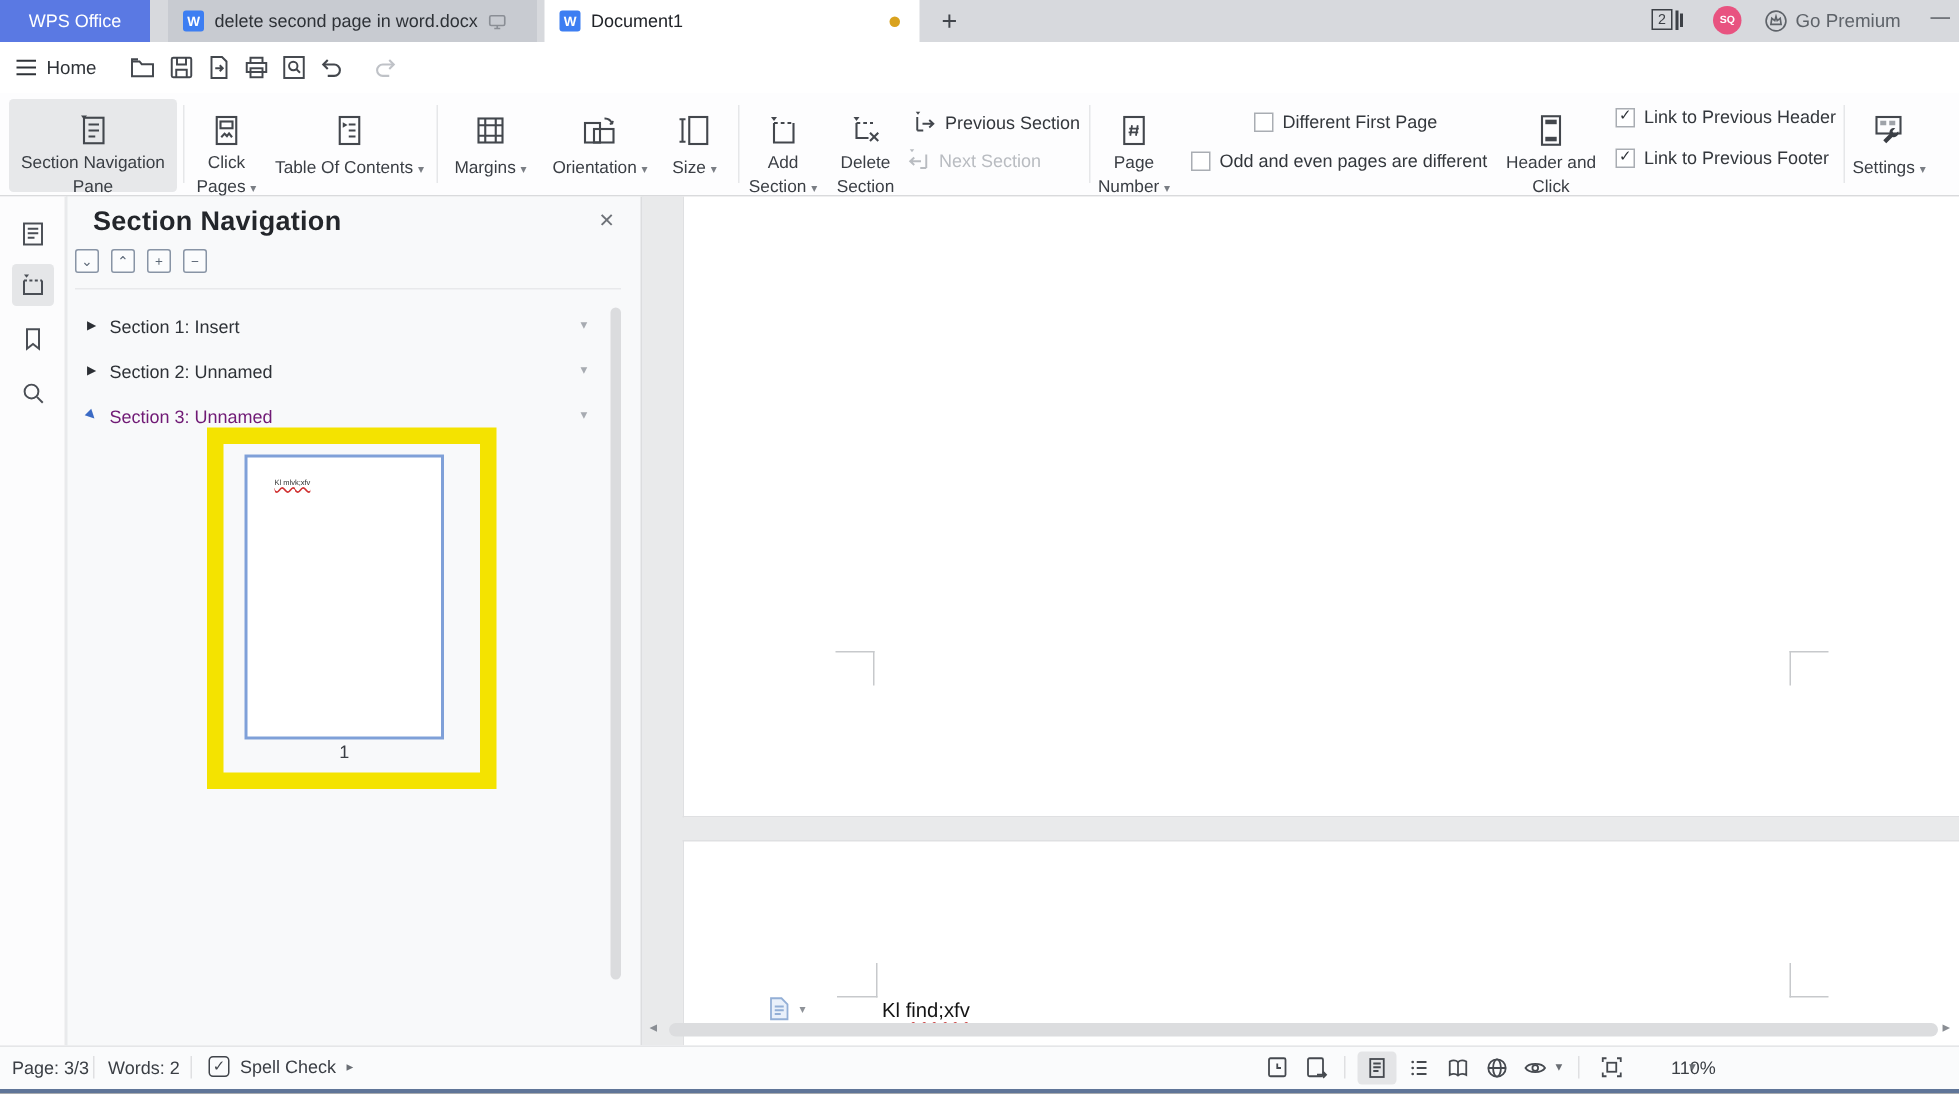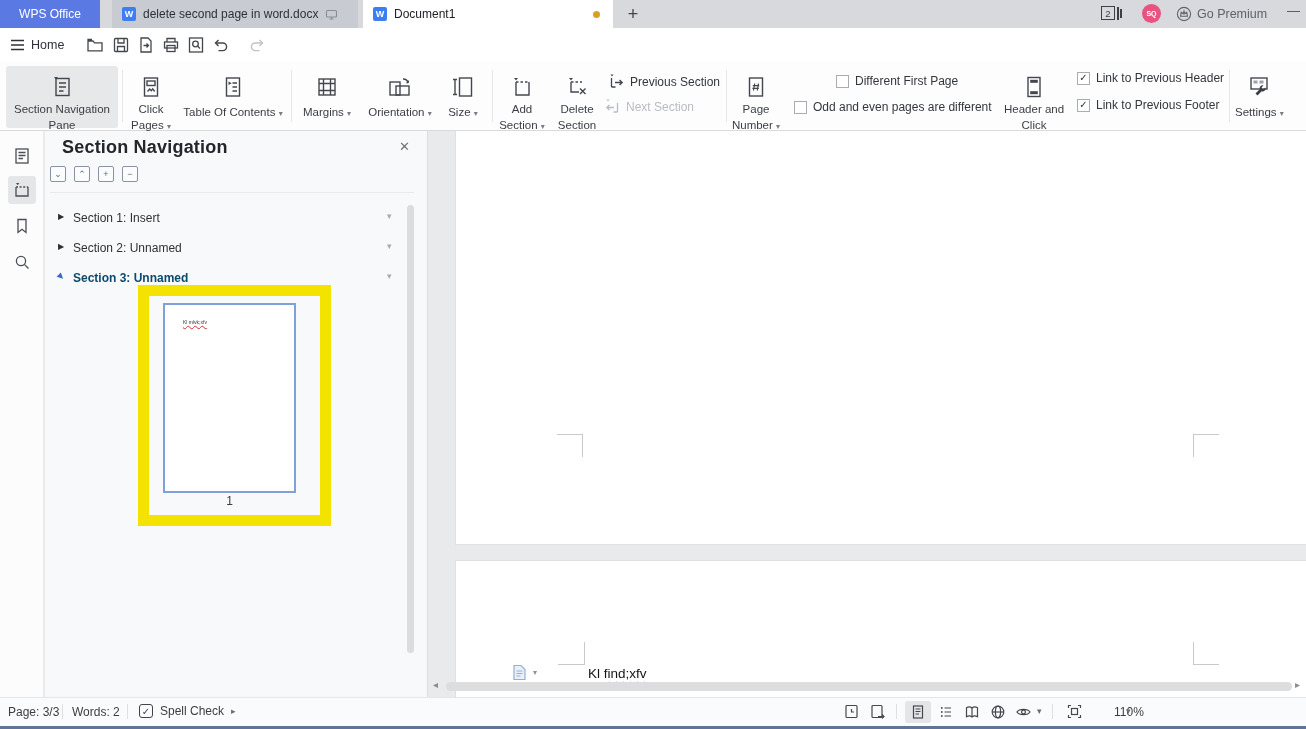--- a/index.html
+++ b/index.html
@@ -79,21 +79,21 @@
   .np-title { position:absolute; left:62px; top:137px; font-size:18px; font-weight:600; color:#23262B;
               letter-spacing:.2px; }
   .np-close { position:absolute; left:399px; top:139px; font-size:13px; color:#6E7278; }
   .npt { position:absolute; top:166px; width:16px; height:16px; border:1px solid #8894A5; border-radius:2px;
          background:#FBFCFD; color:#5C6877; font-size:9px; display:flex; align-items:center; justify-content:center; }
   .np-div { position:absolute; left:50px; top:192px; width:364px; height:1px; background:#E8E9EB; }
   .secrow { position:absolute; left:45px; width:383px; height:30px; font-size:12px; color:#2E3237; }
   .secrow .tri { position:absolute; left:13px; top:7px; font-size:8px; color:#2B2F34; }
   .secrow .tri.open { color:#3B6BC5; transform:rotate(45deg); }
   .secrow .slabel { position:absolute; left:28px; top:6px; }
-  .secrow.active .slabel { color:#0c4a6e; font-weight:bold; }
+  .secrow.active .slabel { color:#701a75; font-weight:normal; }
   .secrow .rowcaret { position:absolute; left:342px; top:6px; font-size:9px; color:#A7ABB1; }
   .np-scroll { position:absolute; left:407px; top:205px; width:7px; height:448px; background:#DBDCDE; border-radius:4px; }
   .hl-yellow { position:absolute; left:138px; top:285px; width:193px; height:241px; border:11px solid #F4E300; }
   .thumb-page { position:absolute; left:163px; top:303px; width:133px; height:190px; background:#fff;
                 border:2px solid #7FA0D8; }
   .thumb-text { position:absolute; left:18px; top:14px; font-size:5px; color:#333;
                 text-decoration:underline wavy #D03030 1px; }
   .thumb-num { position:absolute; left:163px; top:494px; width:133px; text-align:center; font-size:12px; color:#3A3E44; }
 
   

